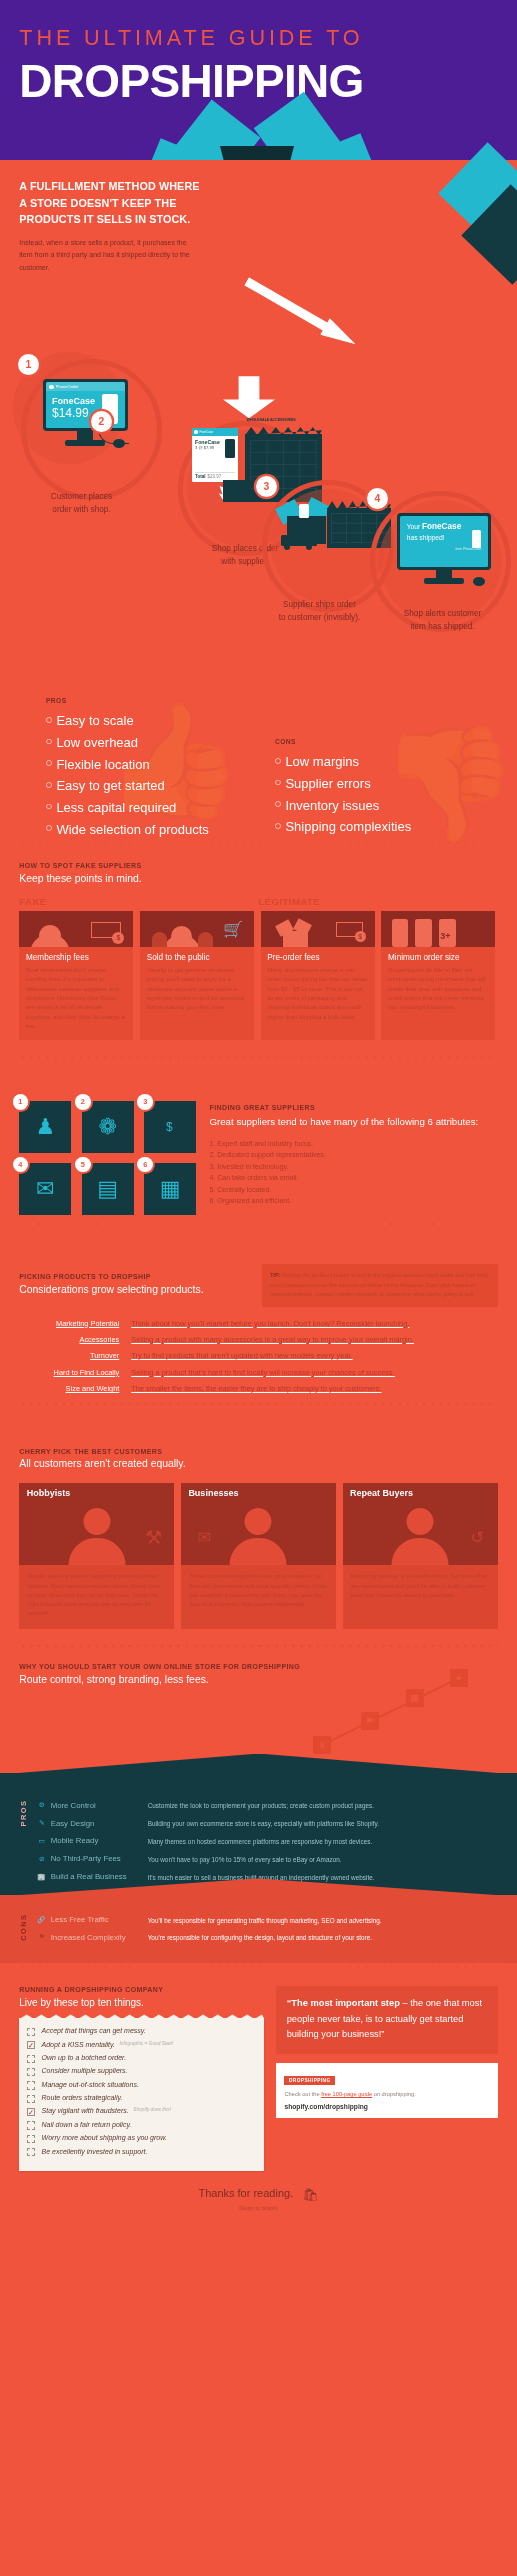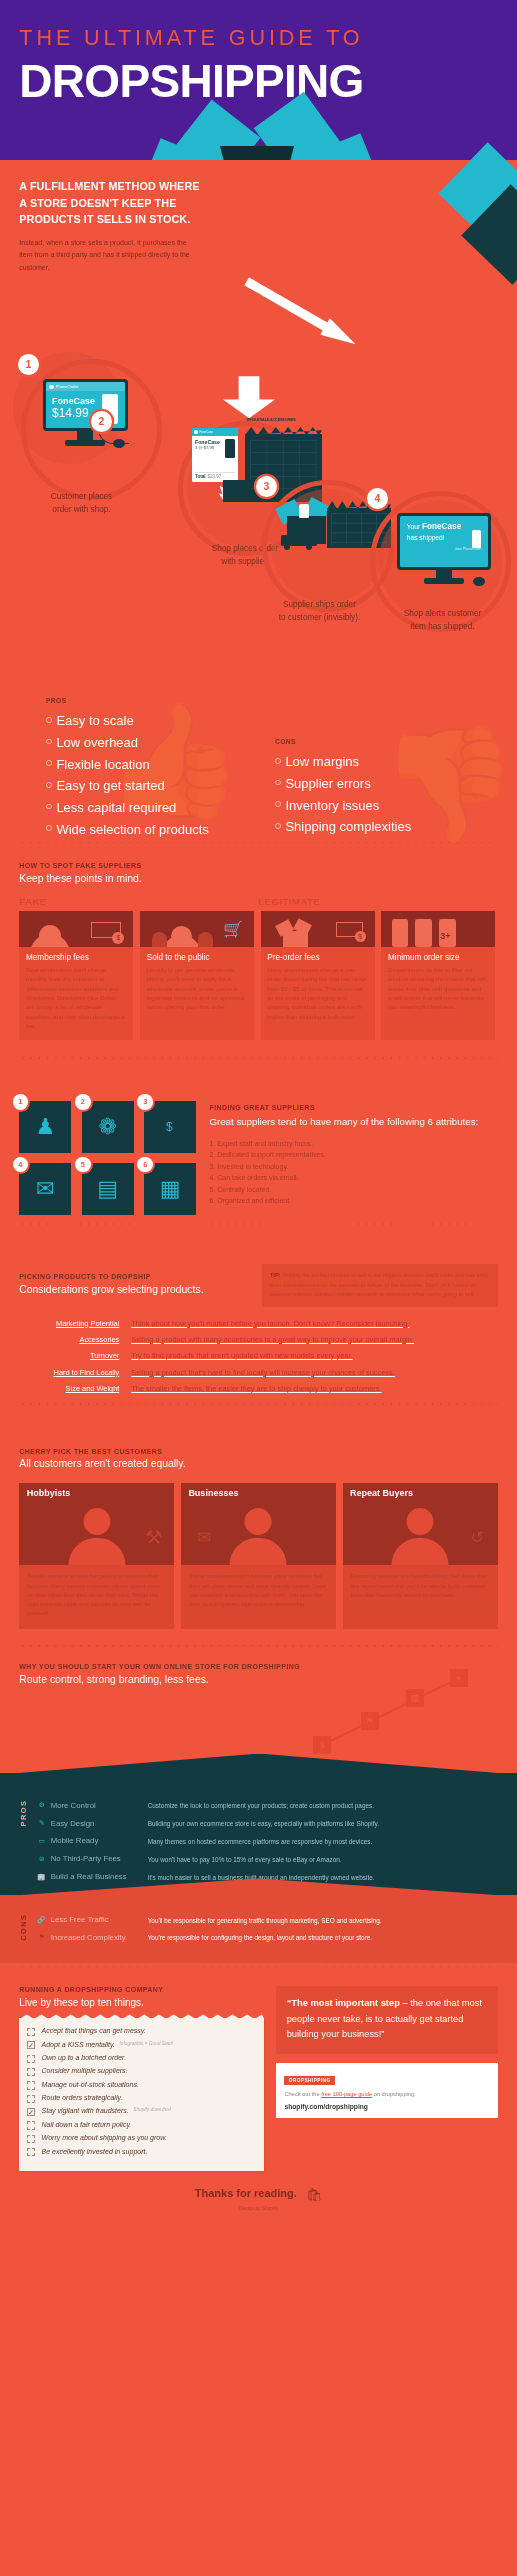--- a/index.html
+++ b/index.html
@@ -213,21 +213,21 @@
   .quote p { font-size:9.3px; line-height:1.65; color:#fff; }
   .quote b { font-weight:800; }
   .promo { background:#fff; margin-top:9px; padding:7.4px 8.2px; }
   .promo .tag { display:inline-block; background:#E24B35; color:#fff; font-size:4.8px;
                 font-weight:800; letter-spacing:0.4px; padding:2.2px 4.5px; }
   .promo .line { font-size:5.7px; color:#8A8178; margin-top:5.2px; line-height:1.5; }
   .promo .line a { color:#E24B35; text-decoration:underline; }
   .promo .url { font-size:6.7px; color:#3A3632; font-weight:700; margin-top:4.5px; }
 
   .thanks { padding: 15px 19.3px 22px 19.3px; text-align:center; }
-  .thanks h3 { font-size:11px; font-weight:700; color:#7E2C24; display:inline-block; }
+  .thanks h3 { font-size:11px; font-weight:400; color:#7E2C24; display:inline-block; }
   .thanks .bag { display:inline-block; margin-left:6px; font-size:12.6px; color:#7E2C24; vertical-align:-1.5px; }
   .thanks .by { font-size:4.8px; color:#C1402E; margin-top:4.5px; }
 </style>
 </head>
 <body>
 
 <div class="page">
 
   <div class="header">
     <div class="kicker" style="font-size:21.6px;letter-spacing:3.9px;color:#F0543C;font-weight:300;">THE ULTIMATE GUIDE TO</div>

